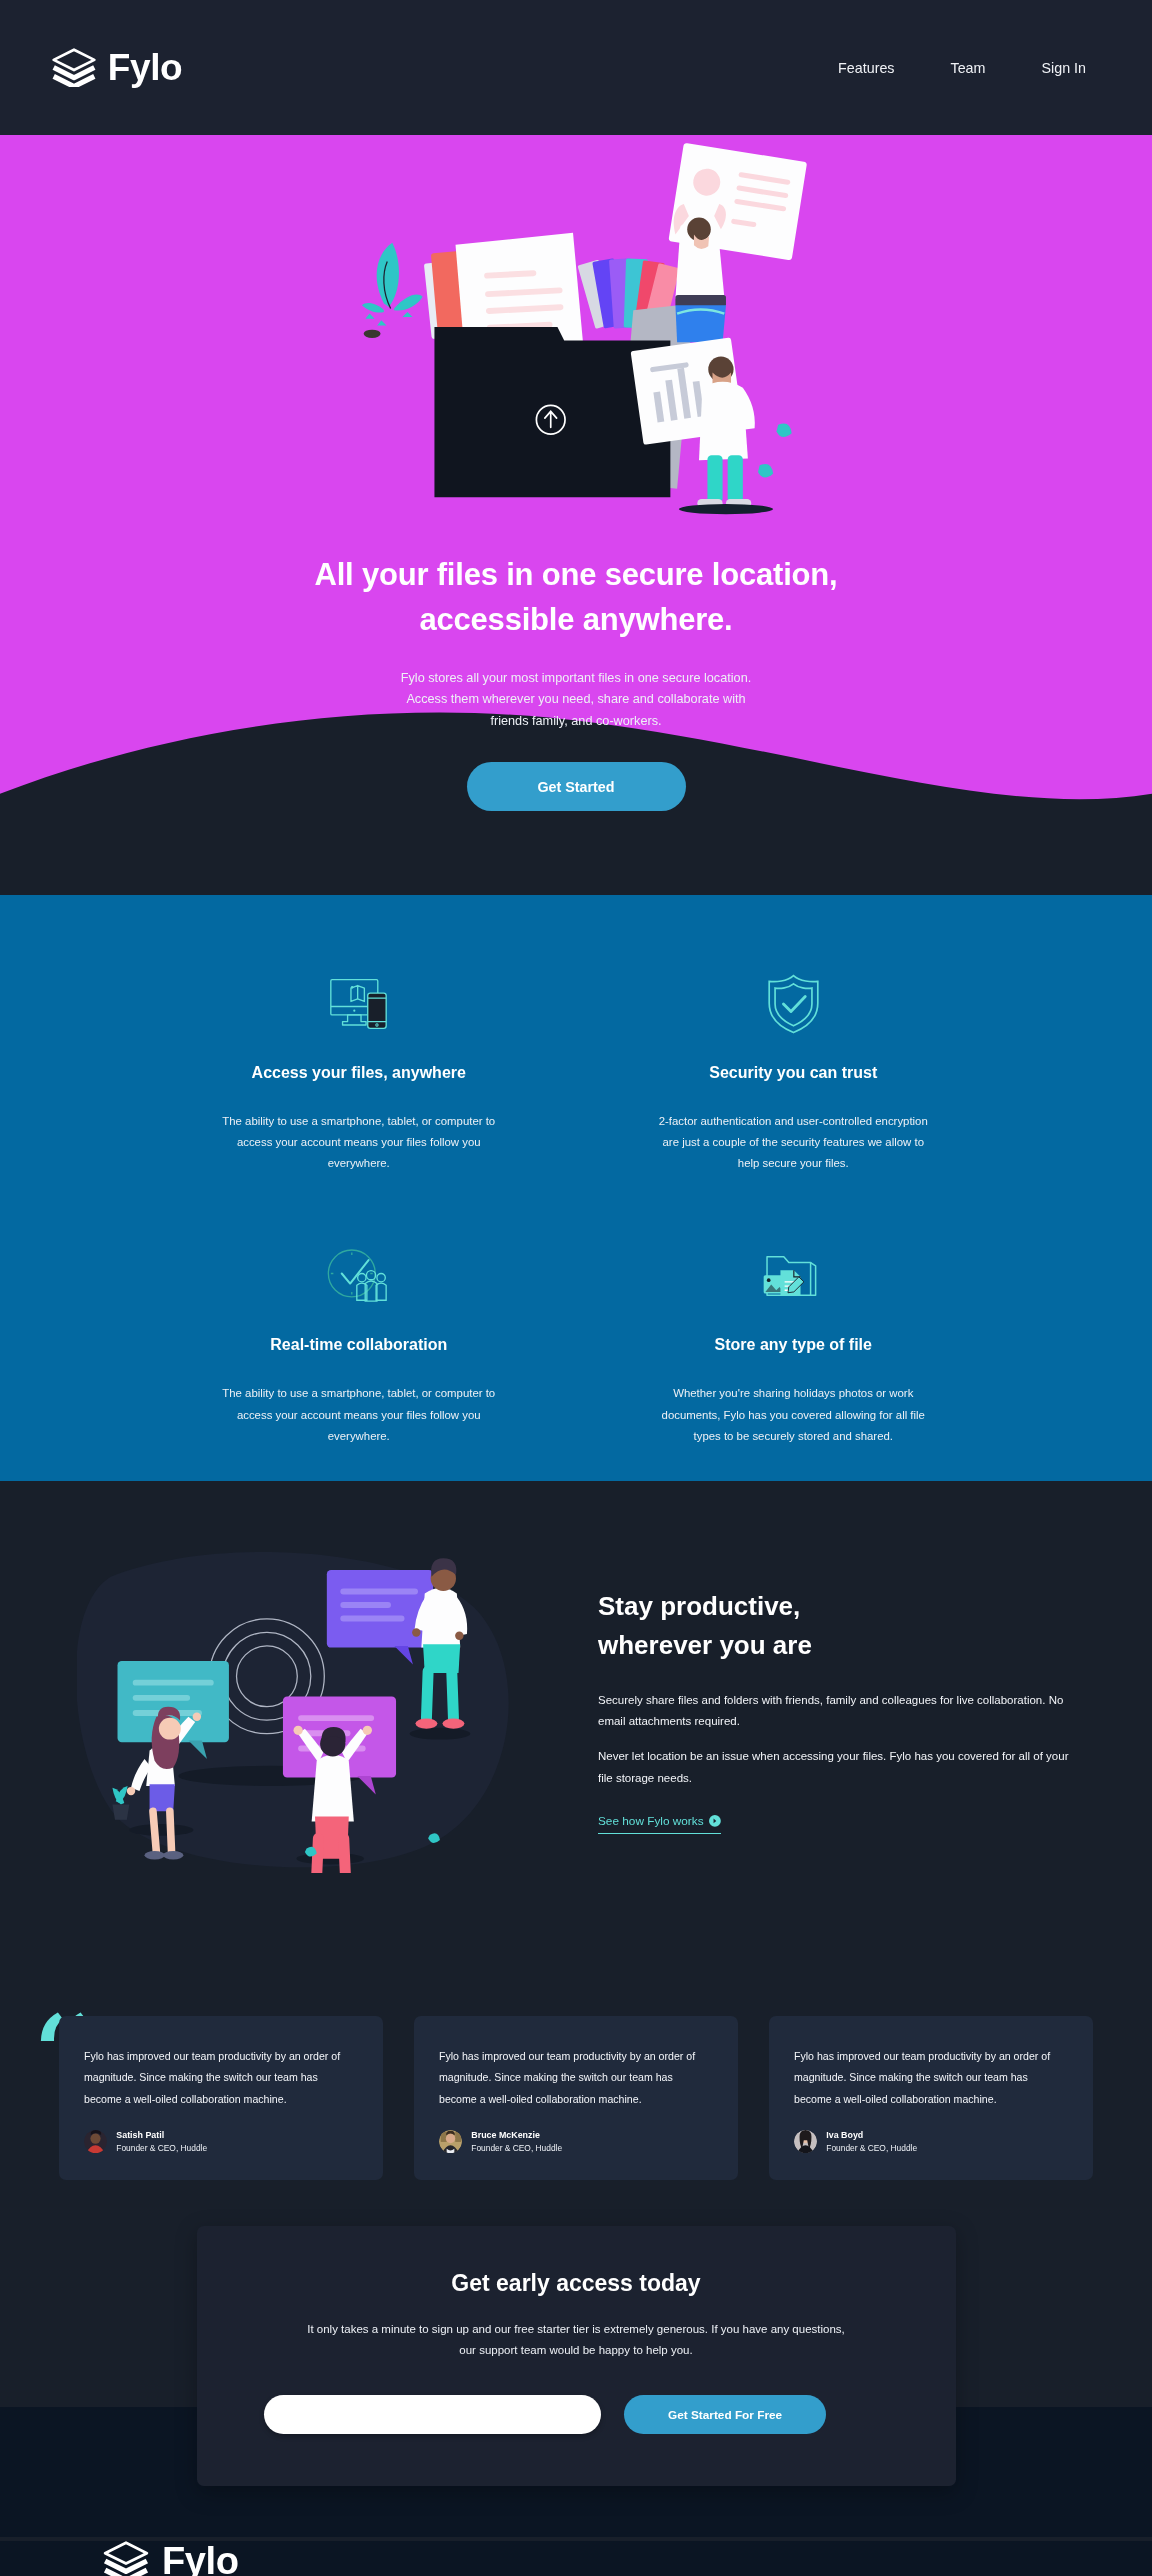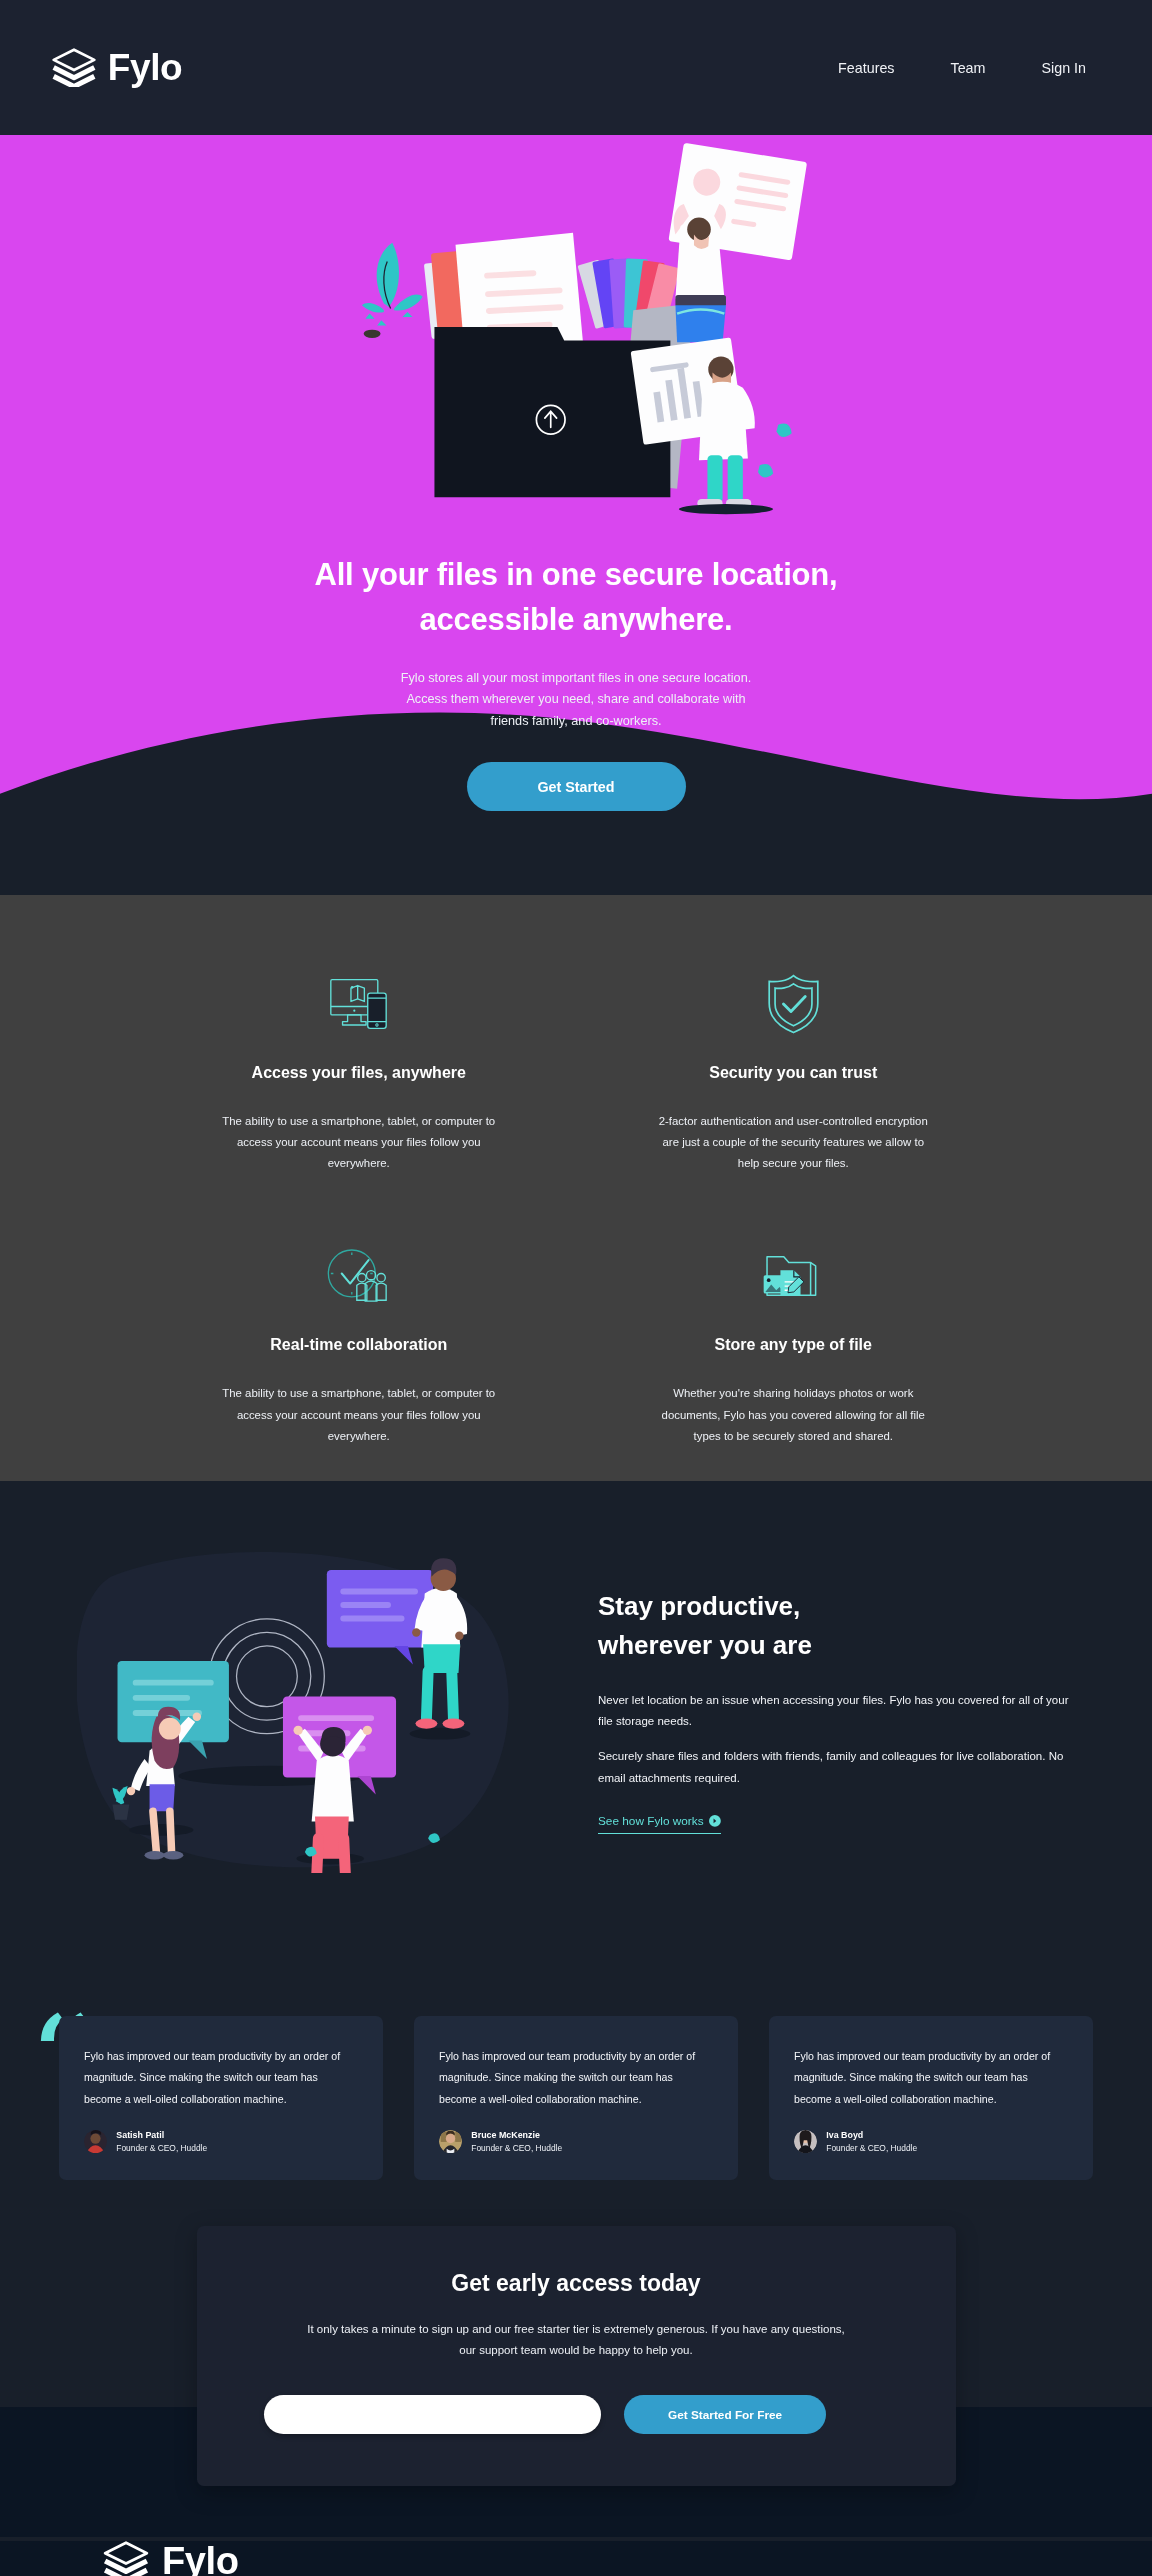--- a/index.html
+++ b/index.html
@@ -48,21 +48,21 @@
   .btn-primary{
     display:inline-block;margin-top:29.5px;
     background:#339ecc;color:#fff;border:none;
     font-size:14.3px;font-weight:700;
     width:219px;height:49px;border-radius:24.5px;
     cursor:pointer;font-family:inherit;
   }
 
   
   .features{
-    background:#404040;
+    background:#0369a1;
     padding:73px 0 34px;
   }
   .feature-grid{
     width:759px;margin:0 auto;
     display:grid;grid-template-columns:1fr 1fr;
     row-gap:66px;column-gap:110px;
   }
   .feature{text-align:center;}
   .feature-icon{height:71px;display:flex;align-items:center;justify-content:center;margin-bottom:25px;}
   .feature-title{font-size:16px;font-weight:700;margin-bottom:29px;}
@@ -436,22 +436,22 @@
       </g>
       <path d="M272 356 q10 -6 12 6 q-9 8 -14 -2 z" fill="#2fc6c6"></path>
       <path d="M418 340 q10 -6 12 6 q-9 8 -14 -2 z" fill="#2fc6c6"></path>
     </svg>
 
     <div class="productive-copy">
       <h2 class="productive-title">
         <span>Stay productive,</span><br>
         <span>wherever you are</span>
       </h2>
+      <p class="productive-p">Securely share files and folders with friends, family and colleagues for live collaboration. No email attachments required.</p>
       <p class="productive-p">Never let location be an issue when accessing your files. Fylo has you covered for all of your file storage needs.</p>
-      <p class="productive-p">Securely share files and folders with friends, family and colleagues for live collaboration. No email attachments required.</p>
       <a class="see-how">
         <span>See how Fylo works</span>
         <svg width="11.8" height="11.8" viewBox="0 0 14 14">
           <circle cx="7" cy="7" r="7" fill="#62e0d9"></circle>
           <path d="M5.4 4.2 L8.6 7 L5.4 9.8 Z" fill="#1c2230"></path>
         </svg>
       </a>
     </div>
   </section>
 

